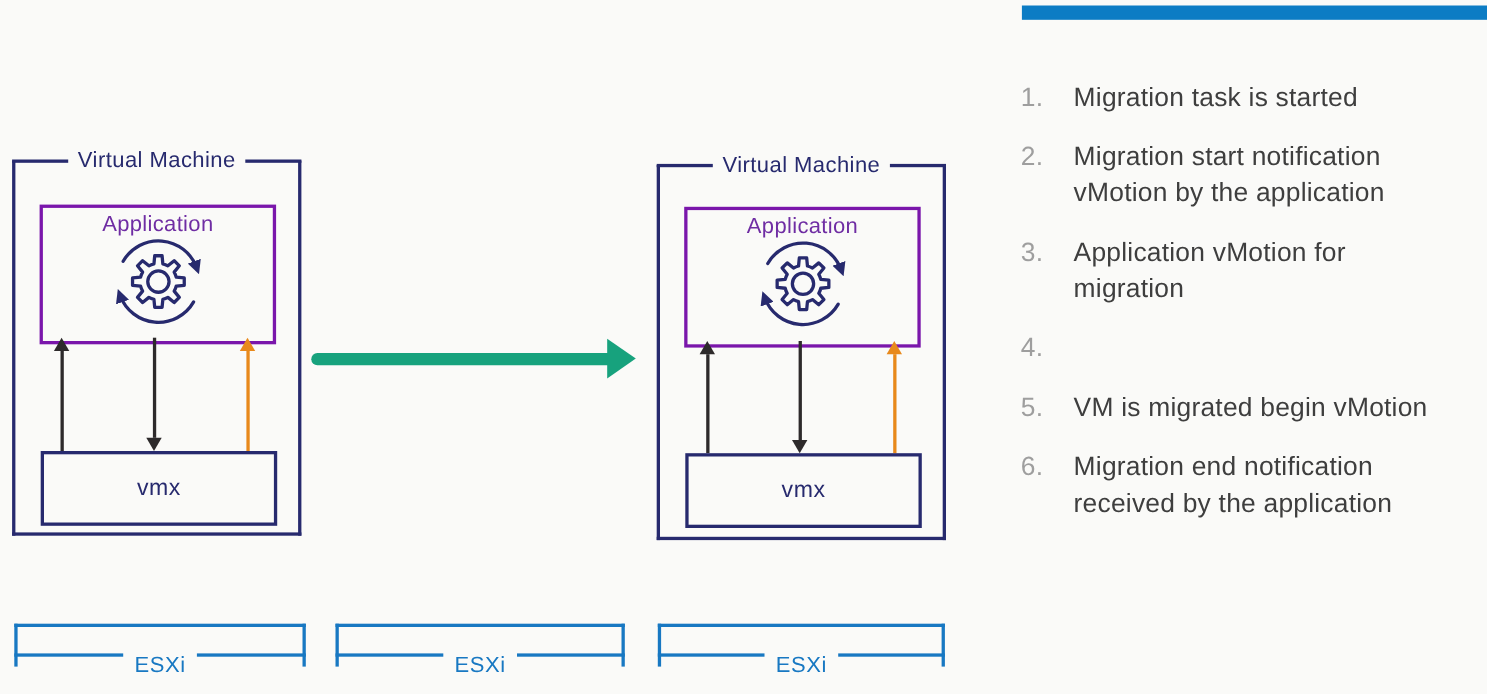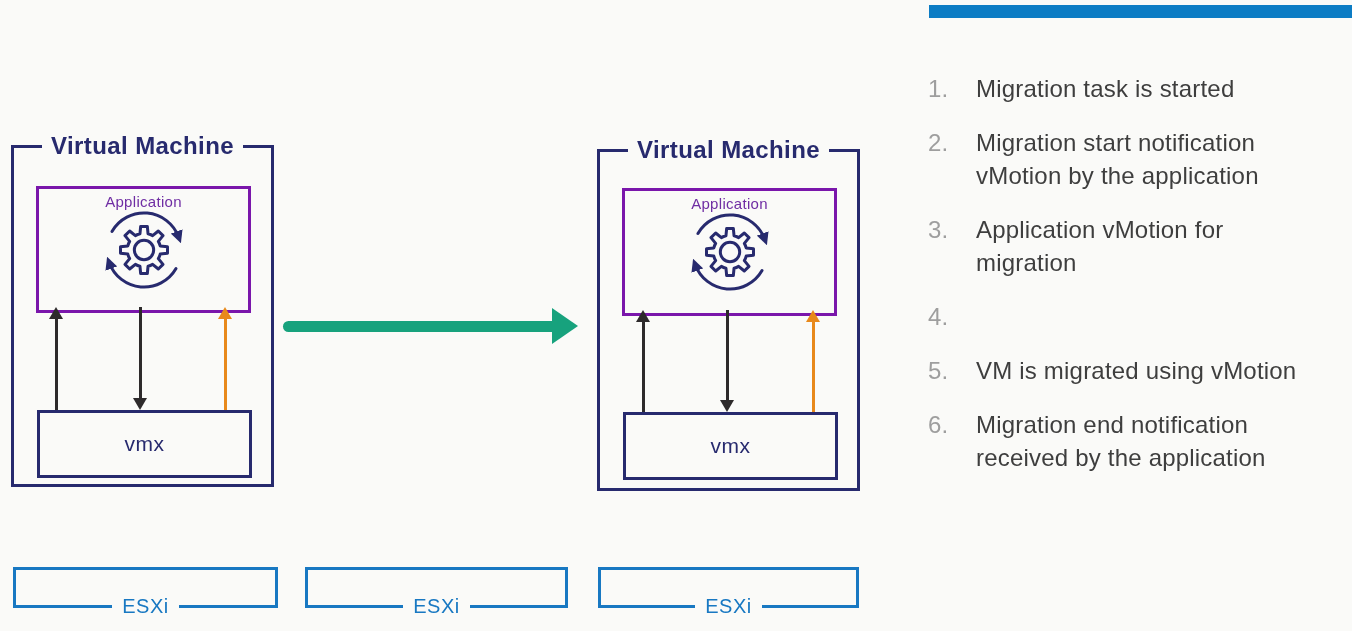--- a/index.html
+++ b/index.html
@@ -9,26 +9,26 @@
   
   .topbar{position:absolute;left:929px;top:5px;width:423px;height:13px;background:#0c7cc4;}
 
   
   .vm-box{position:absolute;width:257px;height:338px;border:3px solid #272a6e;border-top:none;}
   .vm-left{left:11px;top:146px;}
   .vm-right{left:597px;top:150px;}
   .vm-header{position:absolute;left:-3px;right:-3px;top:-12px;height:24px;
              display:flex;align-items:center;gap:9px;}
   .seg{flex:1;height:3px;background:#272a6e;}
-  .vm-title{color:#272a6e;font-size:24px;font-weight:700;letter-spacing:.4px;white-space:nowrap;}
+  .vm-title{color:#272a6e;font-size:20px;font-weight:400;letter-spacing:.4px;white-space:nowrap;}
 
   
   .app-box{position:absolute;left:22px;top:40px;width:209px;height:121px;
            border:3px solid #7a16ab;text-align:center;}
-  .app-title{color:#6f2da3;font-size:15px;letter-spacing:.3px;margin-top:4px;}
+  .app-title{color:#6f2da3;font-size:20px;letter-spacing:.3px;margin-top:4px;}
   .gear{display:block;margin:-6px auto 0;width:88px;height:92px;}
 
   
   .vmx-box{position:absolute;left:23px;width:209px;height:62px;border:3px solid #272a6e;
            display:flex;align-items:center;justify-content:center;
            color:#272a6e;font-size:21px;letter-spacing:.5px;}
   .vm-left .vmx-box{top:264px;}
   .vm-right .vmx-box{top:262px;}
 
   
@@ -46,21 +46,21 @@
   .green-arrow{position:absolute;left:283px;top:308px;width:295px;height:36px;}
   .ga-shaft{position:absolute;left:0;right:24px;top:13px;height:11px;background:#17a27d;
             border-radius:6px 0 0 6px;}
   .ga-head{position:absolute;right:0;top:0;width:0;height:0;
            border-top:18px solid transparent;border-bottom:18px solid transparent;
            border-left:26px solid #17a27d;}
 
   
   .esxi-box{position:absolute;top:567px;height:36px;border:3px solid #1878c2;border-bottom:none;}
   .esxi-footer{position:absolute;left:-3px;right:-3px;bottom:-12px;height:24px;
-               display:flex;align-items:center;gap:10px;}
+               display:flex;align-items:flex-start;gap:10px;}
   .esxi-footer .seg{background:#1878c2;}
   .esxi-title{color:#1878c2;font-size:20px;letter-spacing:.5px;white-space:nowrap;}
 
   
   .steps{position:absolute;left:928px;top:72px;width:404px;}
   .step{display:grid;grid-template-columns:48px 1fr;margin-bottom:21px;
         font-size:24px;line-height:33px;letter-spacing:.2px;}
   .step .num{color:#9e9e9e;}
   .step .txt{color:#3e3e3e;max-width:350px;}
 </style>
@@ -169,21 +169,21 @@
     </div>
     <div class="step">
       <span class="num">3.</span>
       <span class="txt">Application vMotion for migration</span>
     </div>
     <div class="step">
       <span class="num">4.</span>
     </div>
     <div class="step">
       <span class="num">5.</span>
-      <span class="txt">VM is migrated using vMotion</span>
+      <span class="txt">VM is migrated begin vMotion</span>
     </div>
     <div class="step">
       <span class="num">6.</span>
       <span class="txt">Migration end notification received by the application</span>
     </div>
   </div>
 
 </div>
 
 </body></html>

